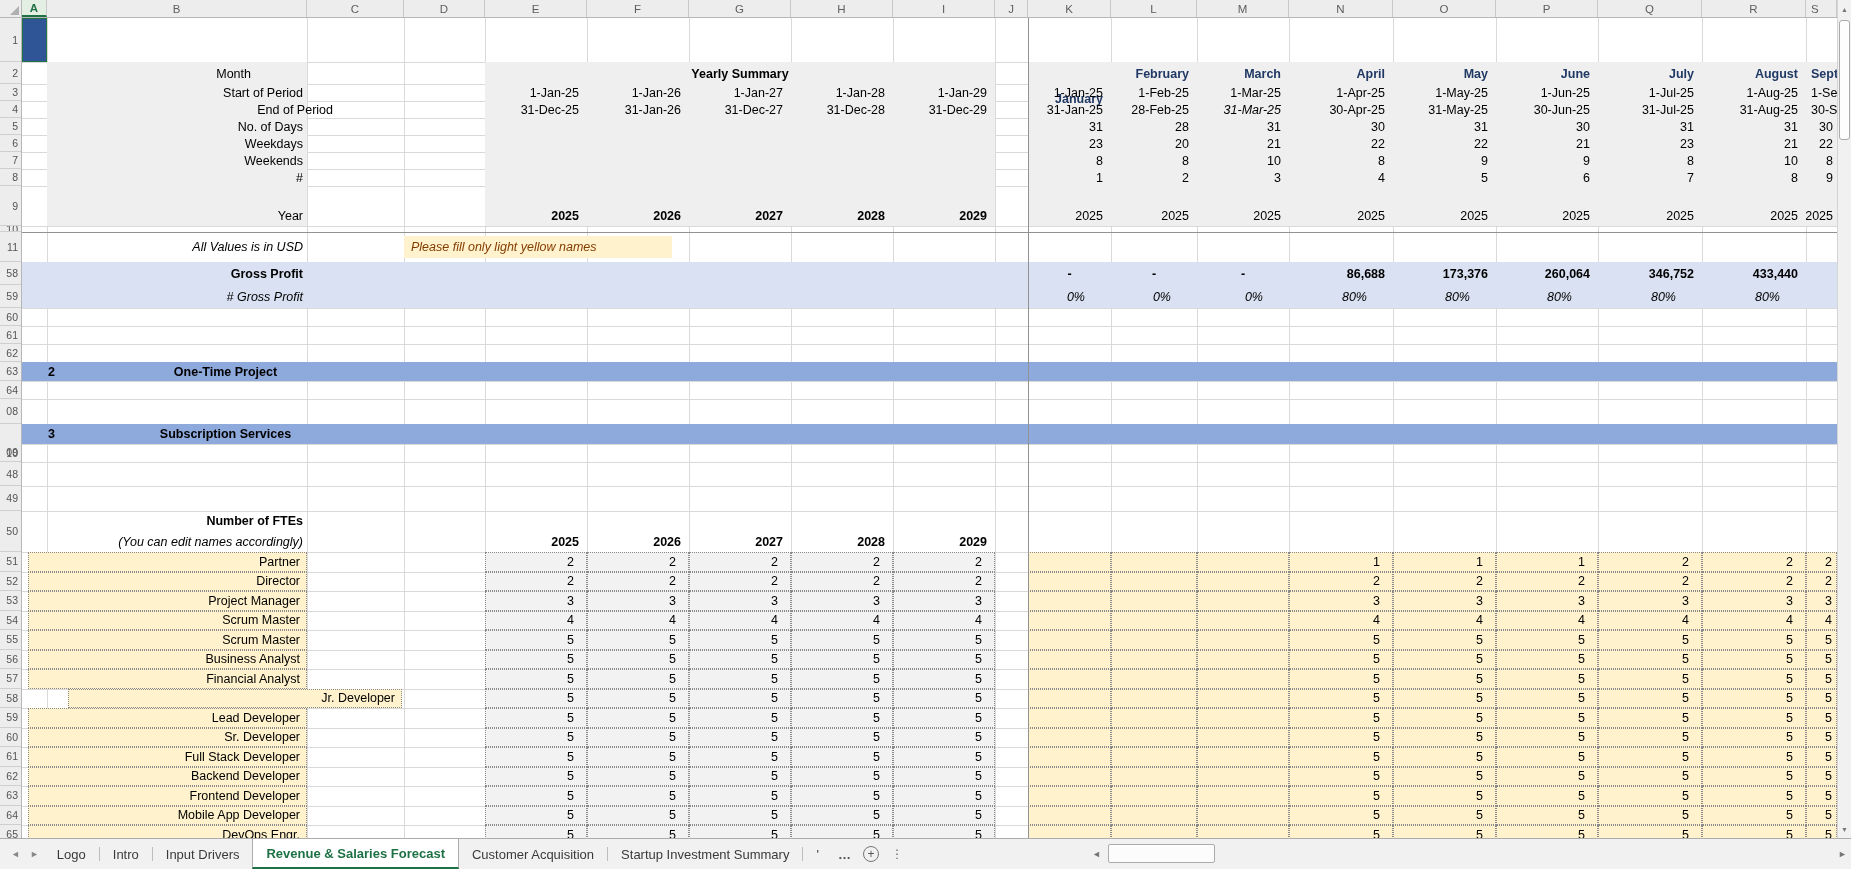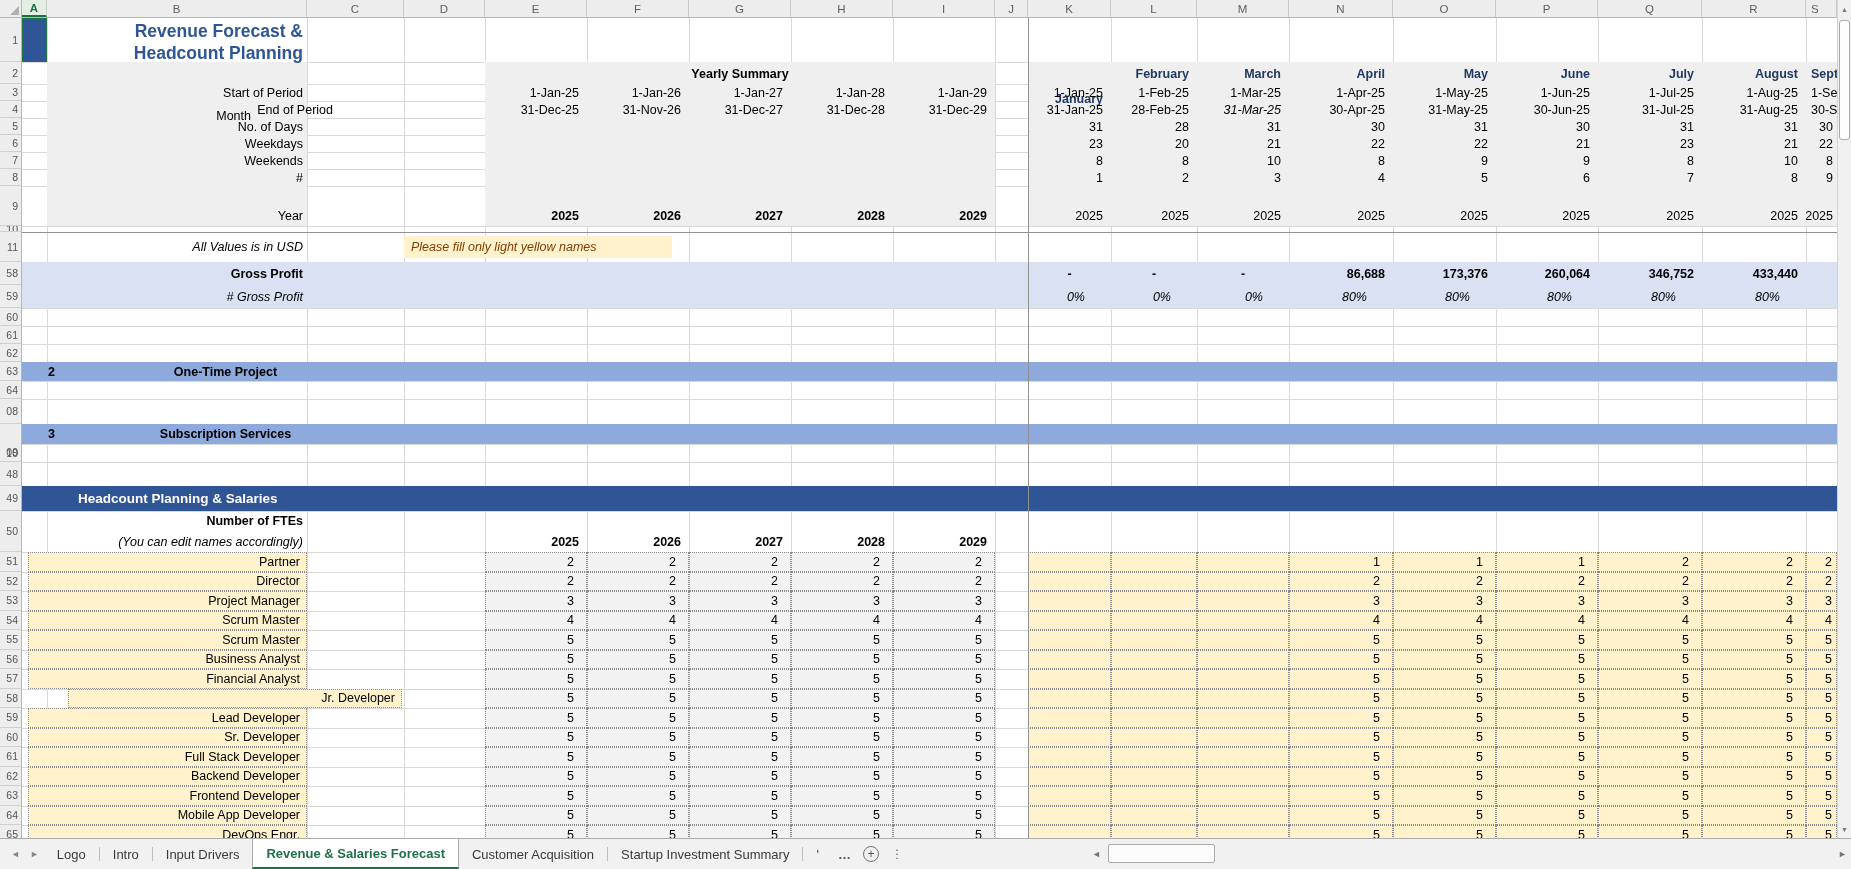--- a/index.html
+++ b/index.html
@@ -146,63 +146,59 @@
         <div class="gl-h" style="left: 22px; top: 786px; width: 1815px;"></div>
         <div class="gl-h" style="left: 22px; top: 805.5px; width: 1815px;"></div>
         <div class="gl-h" style="left: 22px; top: 825px; width: 1815px;"></div>
       </div>
 
     <div class="fill grayblock" style="left:47px;top:62px;width:260px;height:164px;"></div>
     <div class="fill grayblock" style="left:485px;top:62px;width:510px;height:164px;"></div>
     <div class="fill grayblock" style="left:1028px;top:62px;width:809px;height:164px;"></div>
 
     <div class="fill a1cell"></div>
-    <div class="cell title">Revenue Forecast &amp; Headcount Planning</div>
 
     <div class="cell r4 it" style="left:47px;top:232px;width:260px;height:30px;">All Values is in USD</div>
 
     <div class="cell c bottom bold" style="left:485px;top:62px;width:510px;height:22px;">Yearly Summary</div>
     <div class="fill note-yellow"></div>
     <div class="cell note-text">Please fill only light yellow names</div>
 
     <div class="fill gpband"></div>
     <div class="cell r4 bold" style="left:47px;top:262px;width:260px;height:23px;">Gross Profit</div>
     <div class="cell r4 it" style="left:47px;top:285px;width:260px;height:23px;"># Gross Profit</div>
 
     <div class="fill secband" style="top:362px;height:19px;">
       <span class="secnum">2</span>
       <span class="seclabel">One-Time Project</span>
     </div>
     <div class="fill secband" style="top:424px;height:20px;">
       <span class="secnum">3</span>
       <span class="seclabel">Subscription Services</span>
     </div>
 
-    <div class="fill hcband">
-      <span class="t">Headcount Planning &amp; Salaries</span>
-    </div>
     <div class="cell r4 bold" style="left:47px;top:511px;width:260px;height:20px;text-align:center;">Number of FTEs</div>
     <div class="cell r4 it" style="left:47px;top:531px;width:260px;height:21px;">(You can edit names accordingly)</div>
 
     <div id="cells">
-        <div class="cell r4 bottom" style="left: 47px; top: 62px; width: 208px; height: 22px; margin-top: 42px;">Month</div>
+        <div class="cell r4 bottom" style="left: 47px; top: 62px; width: 208px; height: 22px;">Month</div>
         <div class="cell r4" style="left: 47px; top: 84px; width: 260px; height: 17px;">Start of Period</div>
         <div class="cell r4" style="left: 47px; top: 101px; width: 290px; height: 17px;">End of Period</div>
         <div class="cell r4" style="left: 47px; top: 118px; width: 260px; height: 17px;">No. of Days</div>
         <div class="cell r4" style="left: 47px; top: 135px; width: 260px; height: 17px;">Weekdays</div>
         <div class="cell r4" style="left: 47px; top: 152px; width: 260px; height: 17px;">Weekends</div>
         <div class="cell r4" style="left: 47px; top: 169px; width: 260px; height: 17px;">#</div>
         <div class="cell r4 bottom" style="left: 47px; top: 186px; width: 260px; height: 40px;">Year</div>
         <div class="cell r" style="left: 485px; top: 84px; width: 102px; height: 17px;">1-Jan-25</div>
         <div class="cell r" style="left: 587px; top: 84px; width: 102px; height: 17px;">1-Jan-26</div>
         <div class="cell r" style="left: 689px; top: 84px; width: 102px; height: 17px;">1-Jan-27</div>
         <div class="cell r" style="left: 791px; top: 84px; width: 102px; height: 17px;">1-Jan-28</div>
         <div class="cell r" style="left: 893px; top: 84px; width: 102px; height: 17px;">1-Jan-29</div>
         <div class="cell r" style="left: 485px; top: 101px; width: 102px; height: 17px;">31-Dec-25</div>
-        <div class="cell r" style="left: 587px; top: 101px; width: 102px; height: 17px;">31-Nov-26</div>
+        <div class="cell r" style="left: 587px; top: 101px; width: 102px; height: 17px;">31-Jan-26</div>
         <div class="cell r" style="left: 689px; top: 101px; width: 102px; height: 17px;">31-Dec-27</div>
         <div class="cell r" style="left: 791px; top: 101px; width: 102px; height: 17px;">31-Dec-28</div>
         <div class="cell r" style="left: 893px; top: 101px; width: 102px; height: 17px;">31-Dec-29</div>
         <div class="cell r bottom bold" style="left: 485px; top: 186px; width: 102px; height: 40px;">2025</div>
         <div class="cell r bottom bold" style="left: 587px; top: 186px; width: 102px; height: 40px;">2026</div>
         <div class="cell r bottom bold" style="left: 689px; top: 186px; width: 102px; height: 40px;">2027</div>
         <div class="cell r bottom bold" style="left: 791px; top: 186px; width: 102px; height: 40px;">2028</div>
         <div class="cell r bottom bold" style="left: 893px; top: 186px; width: 102px; height: 40px;">2029</div>
         <div class="cell r bottom month-name" style="left: 1028px; top: 62px; width: 83px; height: 22px; margin-top: 25px;">January</div>
         <div class="cell r bottom month-name" style="left: 1111px; top: 62px; width: 86px; height: 22px;">February</div>

